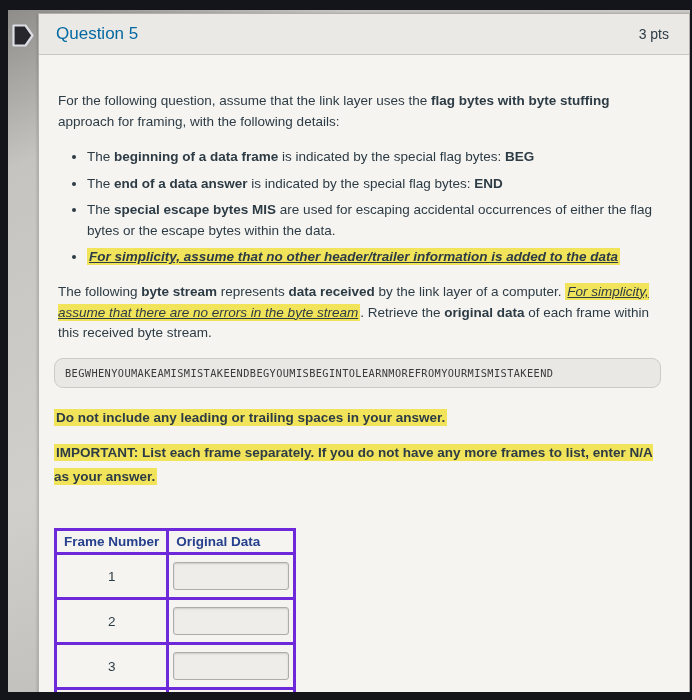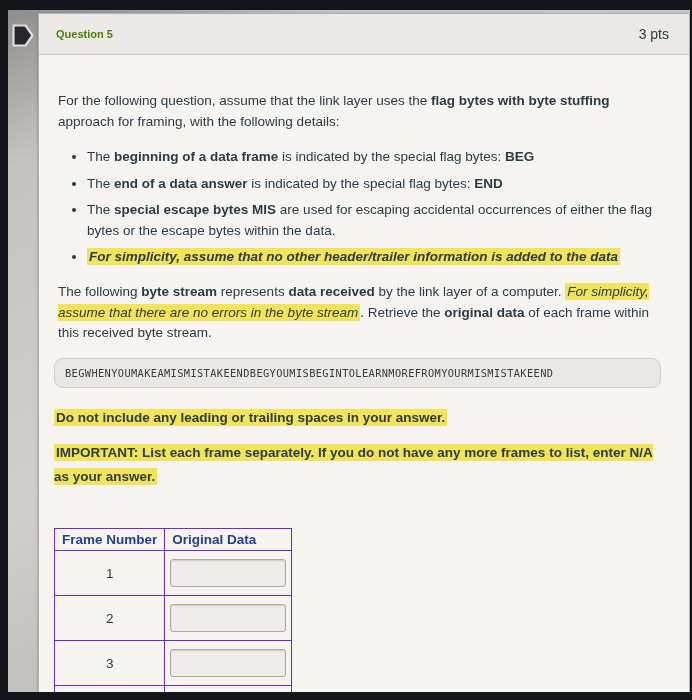--- a/index.html
+++ b/index.html
@@ -23,48 +23,48 @@
     background:#f5f4f1;
     border:1px solid #b2b0ac;
     box-shadow:0 1px 3px rgba(0,0,0,0.25);
   }
 
   .card-header {
     height:41px; background:#ebe9e6; border-bottom:1px solid #c9c7c3;
     display:flex; align-items:center; justify-content:space-between;
     padding:0 20px 0 17px;
   }
-  .q-title { font-size:11px; font-weight:700; color:#4d7c0f; }
+  .q-title { font-size:17px; font-weight:400; color:#0369a1; }
   .q-pts   { font-size:14px; color:#2d3b45; }
 
   .card-body { padding:36px 26px 0 15px; font-size:13.5px; color:#2d3b45; }
 
   p.para { margin:0 4px 12px; line-height:1.55; }
   strong { font-weight:700; color:inherit; }
 
   ul.bullets { margin:14px 0 14px; padding-left:25px; }
   ul.bullets li { line-height:1.5; margin-bottom:6.5px;margin-left:8px; }
 
   .hl { background:#f2e45a; padding:1px 2px; }
-  .hl-italic { font-style:italic; }
+  .hl-italic { font-style:italic;text-decoration:underline; }
   .hl-bold { font-weight:700; }
 
   .codebox {
     margin:14px 2px 18px 0;
     background:#e9e8e4; border:1px solid #cdcbc7; border-radius:9px;
     padding:8px 10px;
     font-family:"DejaVu Sans Mono", monospace;
     font-size:10.3px; letter-spacing:0.4px; color:#3a3a3a;
     white-space:nowrap; overflow:hidden;
   }
 
   p.important { margin:0 0 11px; line-height:1.75; font-weight:700; }
 
   table.answers { border-collapse:collapse; margin-top:40px; font-size:13.5px; background:#f5f4f1; }
-  table.answers th, table.answers td { border:1px solid #6d28d9; }
+  table.answers th, table.answers td { border:3px solid #6d28d9; }
   table.answers th {
     padding:3px 7px; text-align:left; font-weight:700; color:#26408d; font-size:13.5px;
     white-space:nowrap;
   }
   table.answers th.col-frame { width:99px; }
   table.answers th.col-data  { width:127px; }
   table.answers td.num { text-align:center; height:45px; color:#2d3b45; }
   table.answers td.inp { text-align:center; }
   table.answers td.inp input {
     width:116px; height:28px;

